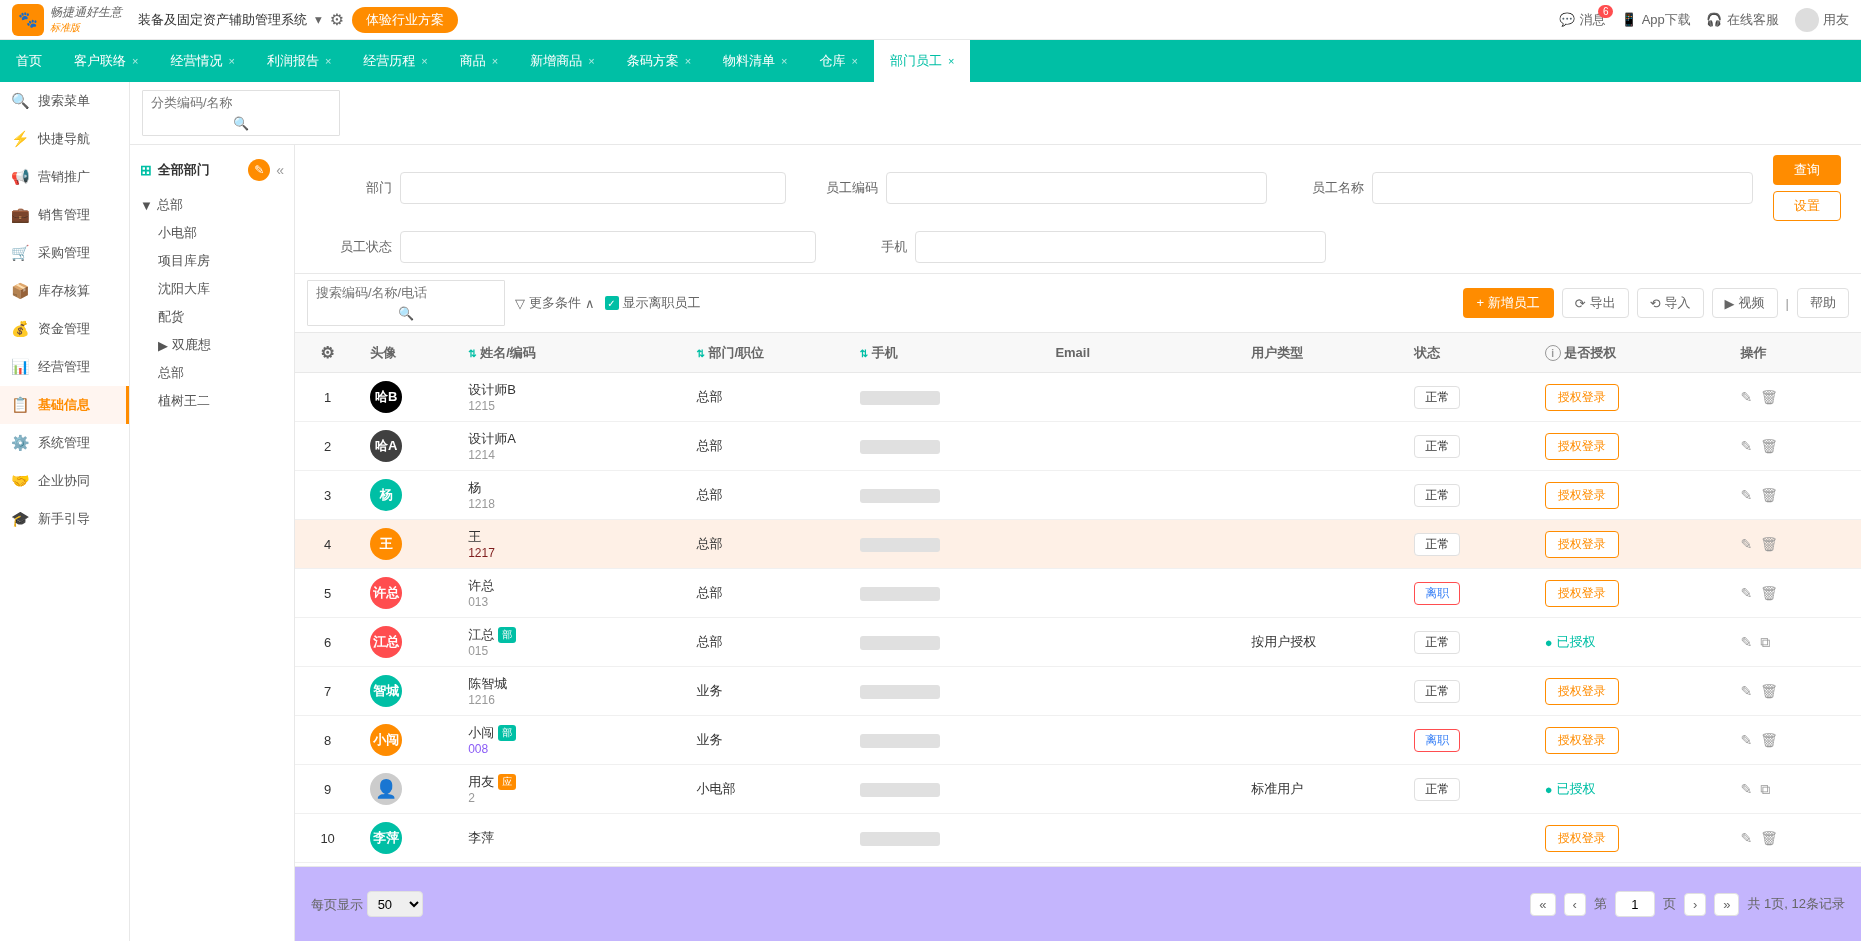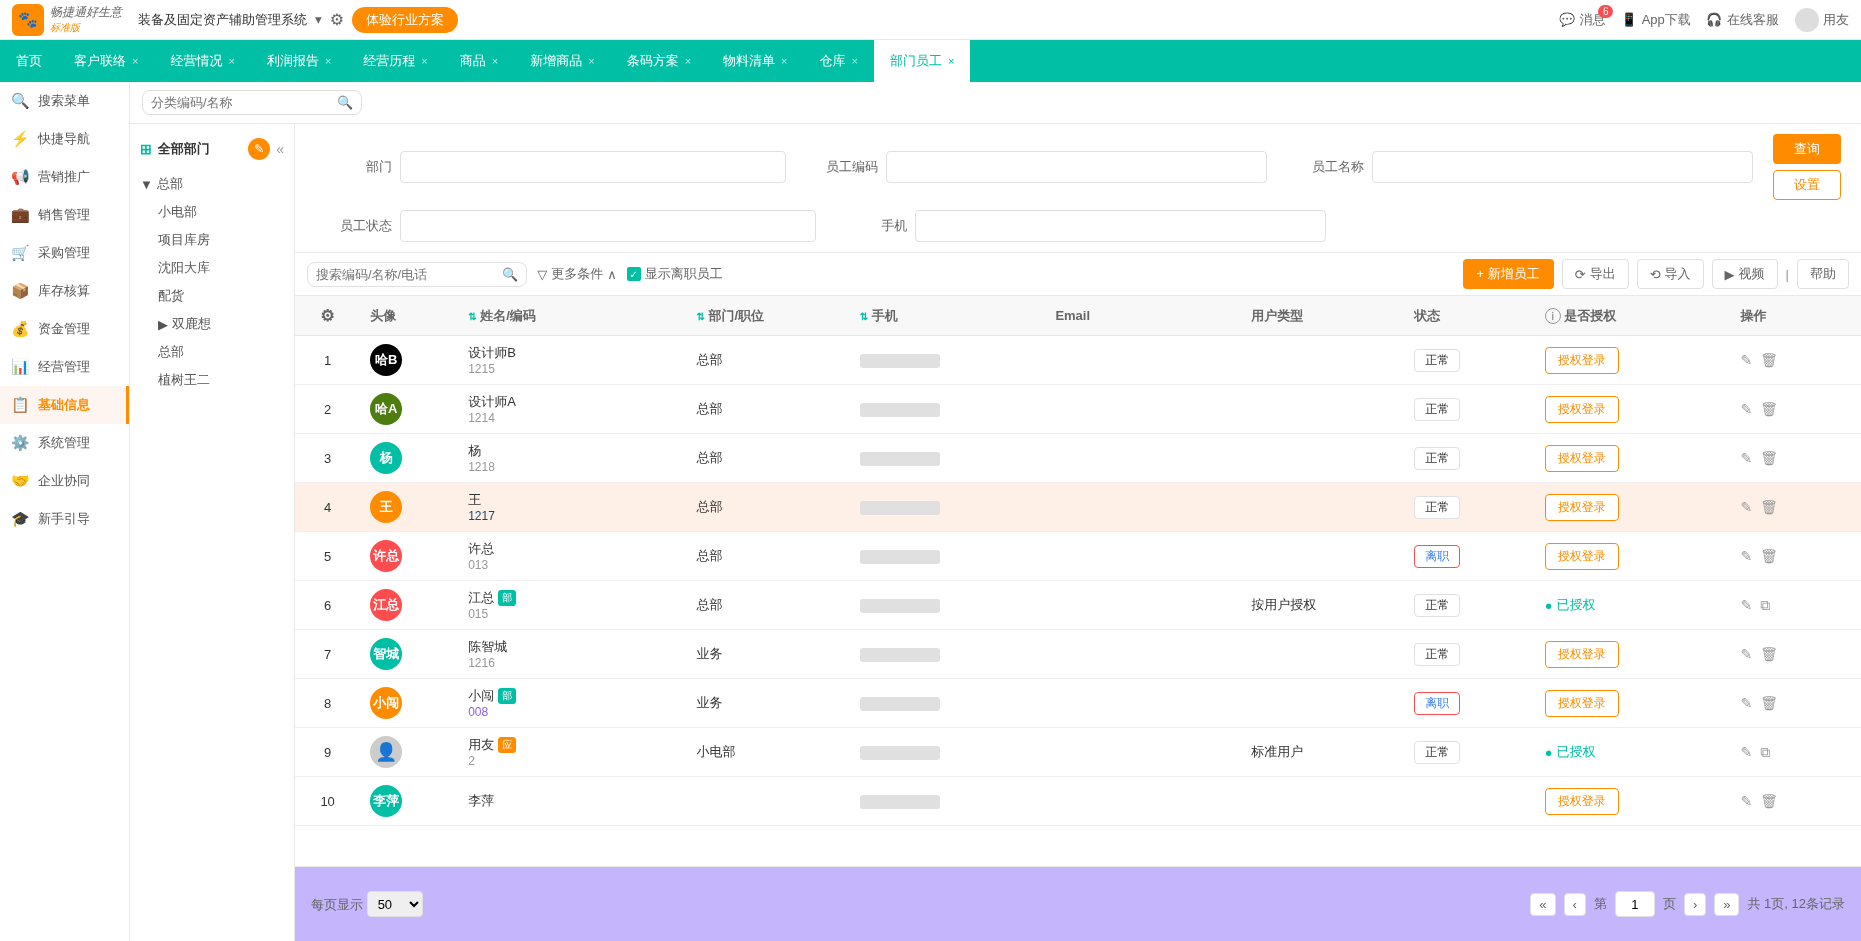--- a/index.html
+++ b/index.html
@@ -50,21 +50,21 @@
     .dept-title { font-size: 13px; font-weight: bold; color: #333; display: flex; align-items: center; gap: 6px; }
     .dept-icons { display: flex; gap: 6px; }
     .dept-icon-btn { width: 22px; height: 22px; border-radius: 50%; background: #ff8c00; color: white; border: none; cursor: pointer; font-size: 11px; display: flex; align-items: center; justify-content: center; }
     .dept-collapse-btn { background: none; border: none; cursor: pointer; color: #999; font-size: 14px; }
     .dept-tree { padding: 4px 0; }
     .dept-node { padding: 5px 10px 5px 14px; font-size: 13px; color: #555; cursor: pointer; display: flex; align-items: center; gap: 4px; }
     .dept-node-child { padding-left: 28px; }
 
     
     .search-bar { background: #fff; padding: 8px 12px; border-bottom: 1px solid #e8e8e8; display: flex; align-items: center; gap: 10px; }
-    .search-input-wrap { display: flex; align-items: center; border: 1px solid #e0e0e0; border-radius: 8px; padding: 4px 8px; gap: 6px; }
+    .search-input-wrap { display: flex; align-items: center; border: 1px solid #e0e0e0; border-radius: 1px; padding: 4px 8px; gap: 6px; flex-direction: column; }
     .search-input { border: none; outline: none; font-size: 13px; width: 180px; color: #999; }
     .more-filters { display: flex; align-items: center; gap: 4px; color: #666; cursor: pointer; font-size: 13px; }
     .show-resigned { display: flex; align-items: center; gap: 4px; color: #666; font-size: 13px; cursor: pointer; }
     .checkbox-teal { width: 14px; height: 14px; background: #00bfa5; border-radius: 2px; display: flex; align-items: center; justify-content: center; color: white; font-size: 10px; }
     .btn-primary { background: #ff8c00; color: white; border: none; border-radius: 4px; padding: 6px 14px; font-size: 13px; cursor: pointer; display: flex; align-items: center; gap: 4px; }
     .btn-outline { background: white; color: #666; border: 1px solid #e0e0e0; border-radius: 4px; padding: 5px 12px; font-size: 13px; cursor: pointer; display: flex; align-items: center; gap: 4px; }
 
     
     .filter-form { background: #fff; padding: 10px 20px; border-bottom: 1px solid #e8e8e8; display: flex; flex-direction: column; gap: 10px; }
     .filter-row { display: flex; align-items: center; gap: 20px; }
@@ -439,21 +439,21 @@
                   <div class="action-icons">
                     <span class="action-icon">✎</span>
                     <span class="action-icon">🗑</span>
                   </div>
                 </td>
               </tr>
 
               <tr>
                 <td class="td-center">2</td>
                 <td>
-                    <div class="avatar" style="background:#4d7c0f;">哈A</div>
+                    <div class="avatar" style="background:#404040;">哈A</div>
                   </td>
                 <td>
                     <div>设计师A</div>
                     <div style="color:#999;font-size:12px;">1214</div>
                   </td>
                 <td>总部</td>
                 <td><span class="phone-blur"></span></td>
                 <td></td>
                 <td></td>
                 <td><span class="status-normal">正常</span></td>
@@ -489,21 +489,21 @@
                 </td>
               </tr>
 
               <tr class="highlighted">
                 <td class="td-center">4</td>
                 <td>
                     <div class="avatar" style="background:#ff8c00;">王</div>
                   </td>
                 <td>
                     <div>王</div>
-                    <div style="color:#0c4a6e;font-size:12px;">1217</div>
+                    <div style="color:#7f1d1d;font-size:12px;">1217</div>
                   </td>
                 <td>总部</td>
                 <td><span class="phone-blur"></span></td>
                 <td></td>
                 <td></td>
                 <td><span class="status-normal">正常</span></td>
                 <td><button class="btn-auth">授权登录</button></td>
                 <td>
                   <div class="action-icons">
                     <span class="action-icon">✎</span>

